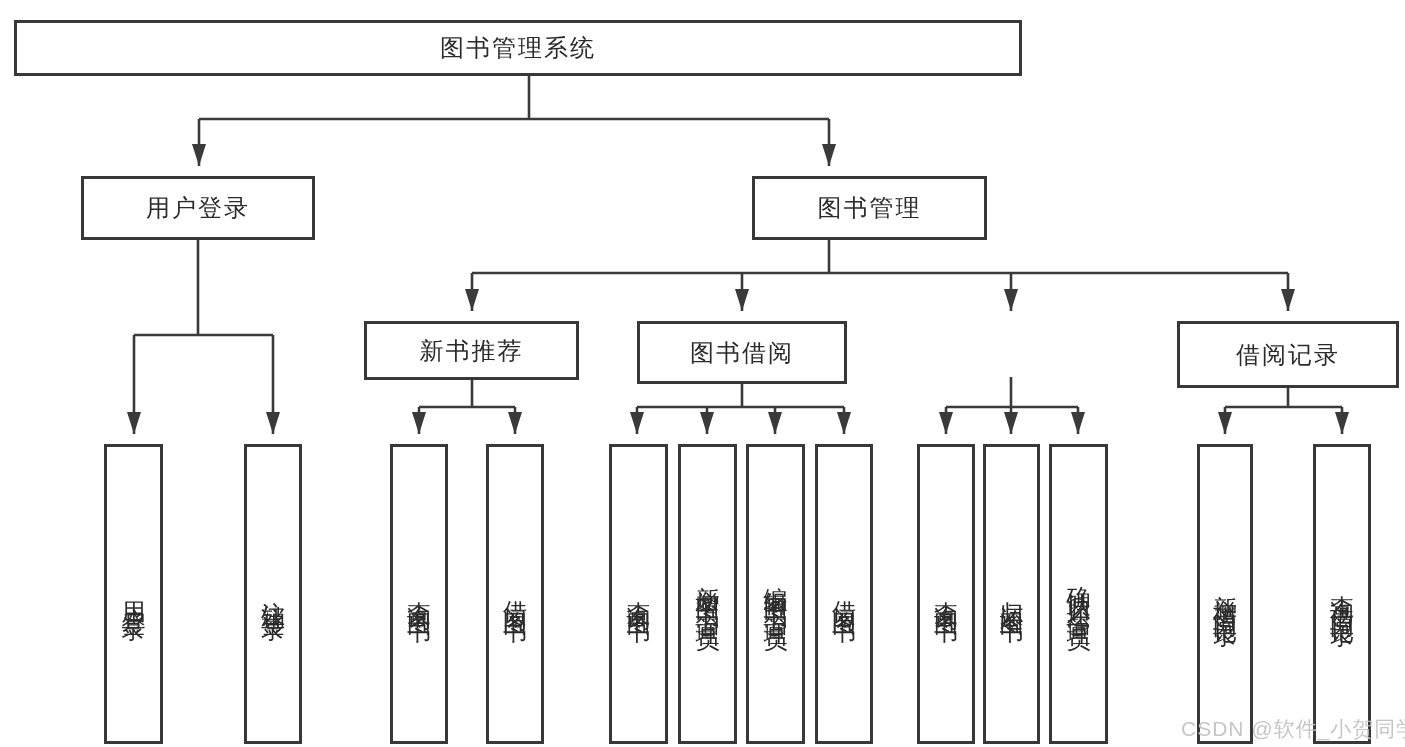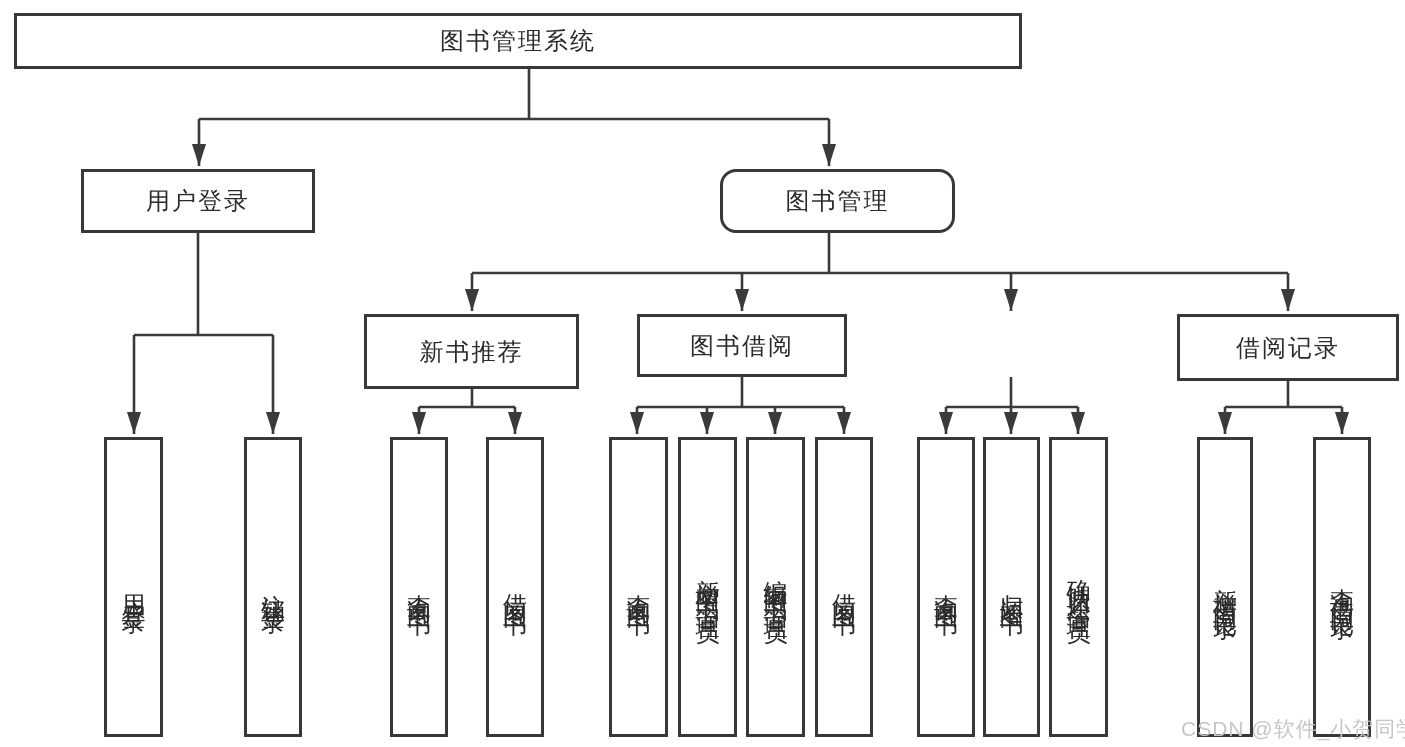--- a/index.html
+++ b/index.html
@@ -27,20 +27,21 @@
   svg.connectors marker path { fill: #3a3a3a; stroke: none; }
   .box {
     position: absolute;
     background: #ffffff;
     border: 3px solid #383838;
     box-sizing: border-box;
     display: flex;
     align-items: center;
     justify-content: center;
     z-index: 2;
+    margin-top: 7px;
   }
   .hbox span {
     font-size: 24px;
     letter-spacing: 2px;
     white-space: nowrap;
     color: #2b2b2b;
   }
   .vbox span {
     writing-mode: vertical-rl;
     text-orientation: mixed;
@@ -121,25 +122,25 @@
     </g>
   </svg>
 
   <div class="box hbox" style="left:14px; top:13px; width:1008px; height:56px;">
     <span>图书管理系统</span>
   </div>
 
   <div class="box hbox" style="left:81px; top:169px; width:234px; height:64px;">
     <span>用户登录</span>
   </div>
-  <div class="box hbox" style="left:720px; top:169px; width:235px; height:64px;border-radius:16px;">
+  <div class="box hbox" style="left:752px; top:169px; width:235px; height:64px;">
     <span>图书管理</span>
   </div>
 
-  <div class="box hbox" style="left:364px; top:314px; width:215px; height:75px;">
+  <div class="box hbox" style="left:364px; top:314px; width:215px; height:59px;">
     <span>新书推荐</span>
   </div>
   <div class="box hbox" style="left:637px; top:314px; width:210px; height:63px;">
     <span>图书借阅</span>
   </div>
   <div class="box hbox" style="left:1177px; top:314px; width:222px; height:67px;">
     <span>借阅记录</span>
   </div>
 
   <div class="box vbox" style="left:104px; top:437px; width:59px; height:300px;">

